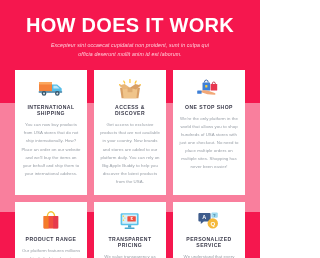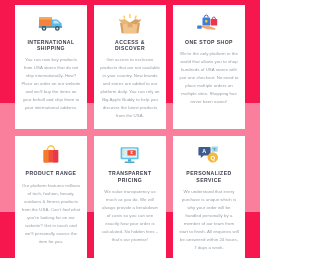--- a/index.html
+++ b/index.html
@@ -97,20 +97,24 @@
     letter-spacing:0.05px;
   }
 </style>
 </head>
 <body>
 
 <div id="page">
 
   <div id="tint-band"></div>
 
+  <div id="header">
+    <div id="title">HOW DOES IT WORK</div>
+    <div id="subtitle">Excepteur sint occaecat cupidatat non proident, sunt in culpa qui officia deserunt mollit anim id est laborum.</div>
+  </div>
 
   <div id="grid">
 
     <div class="card">
       <span class="card-icon">
         <svg width="26" height="17" viewBox="0 0 26 17">
           <rect x="1" y="2" width="13" height="9.5" rx="0.8" fill="#F5833B"></rect>
           <rect x="1" y="2" width="13" height="2.6" rx="0.8" fill="#FBA85F"></rect>
           <path d="M14 4.6h5.1l4.6 3.9v3H14z" fill="#55BDE8"></path>
           <path d="M15.4 5.8h3.3l3 2.6h-6.3z" fill="#BFE7F7"></path>

